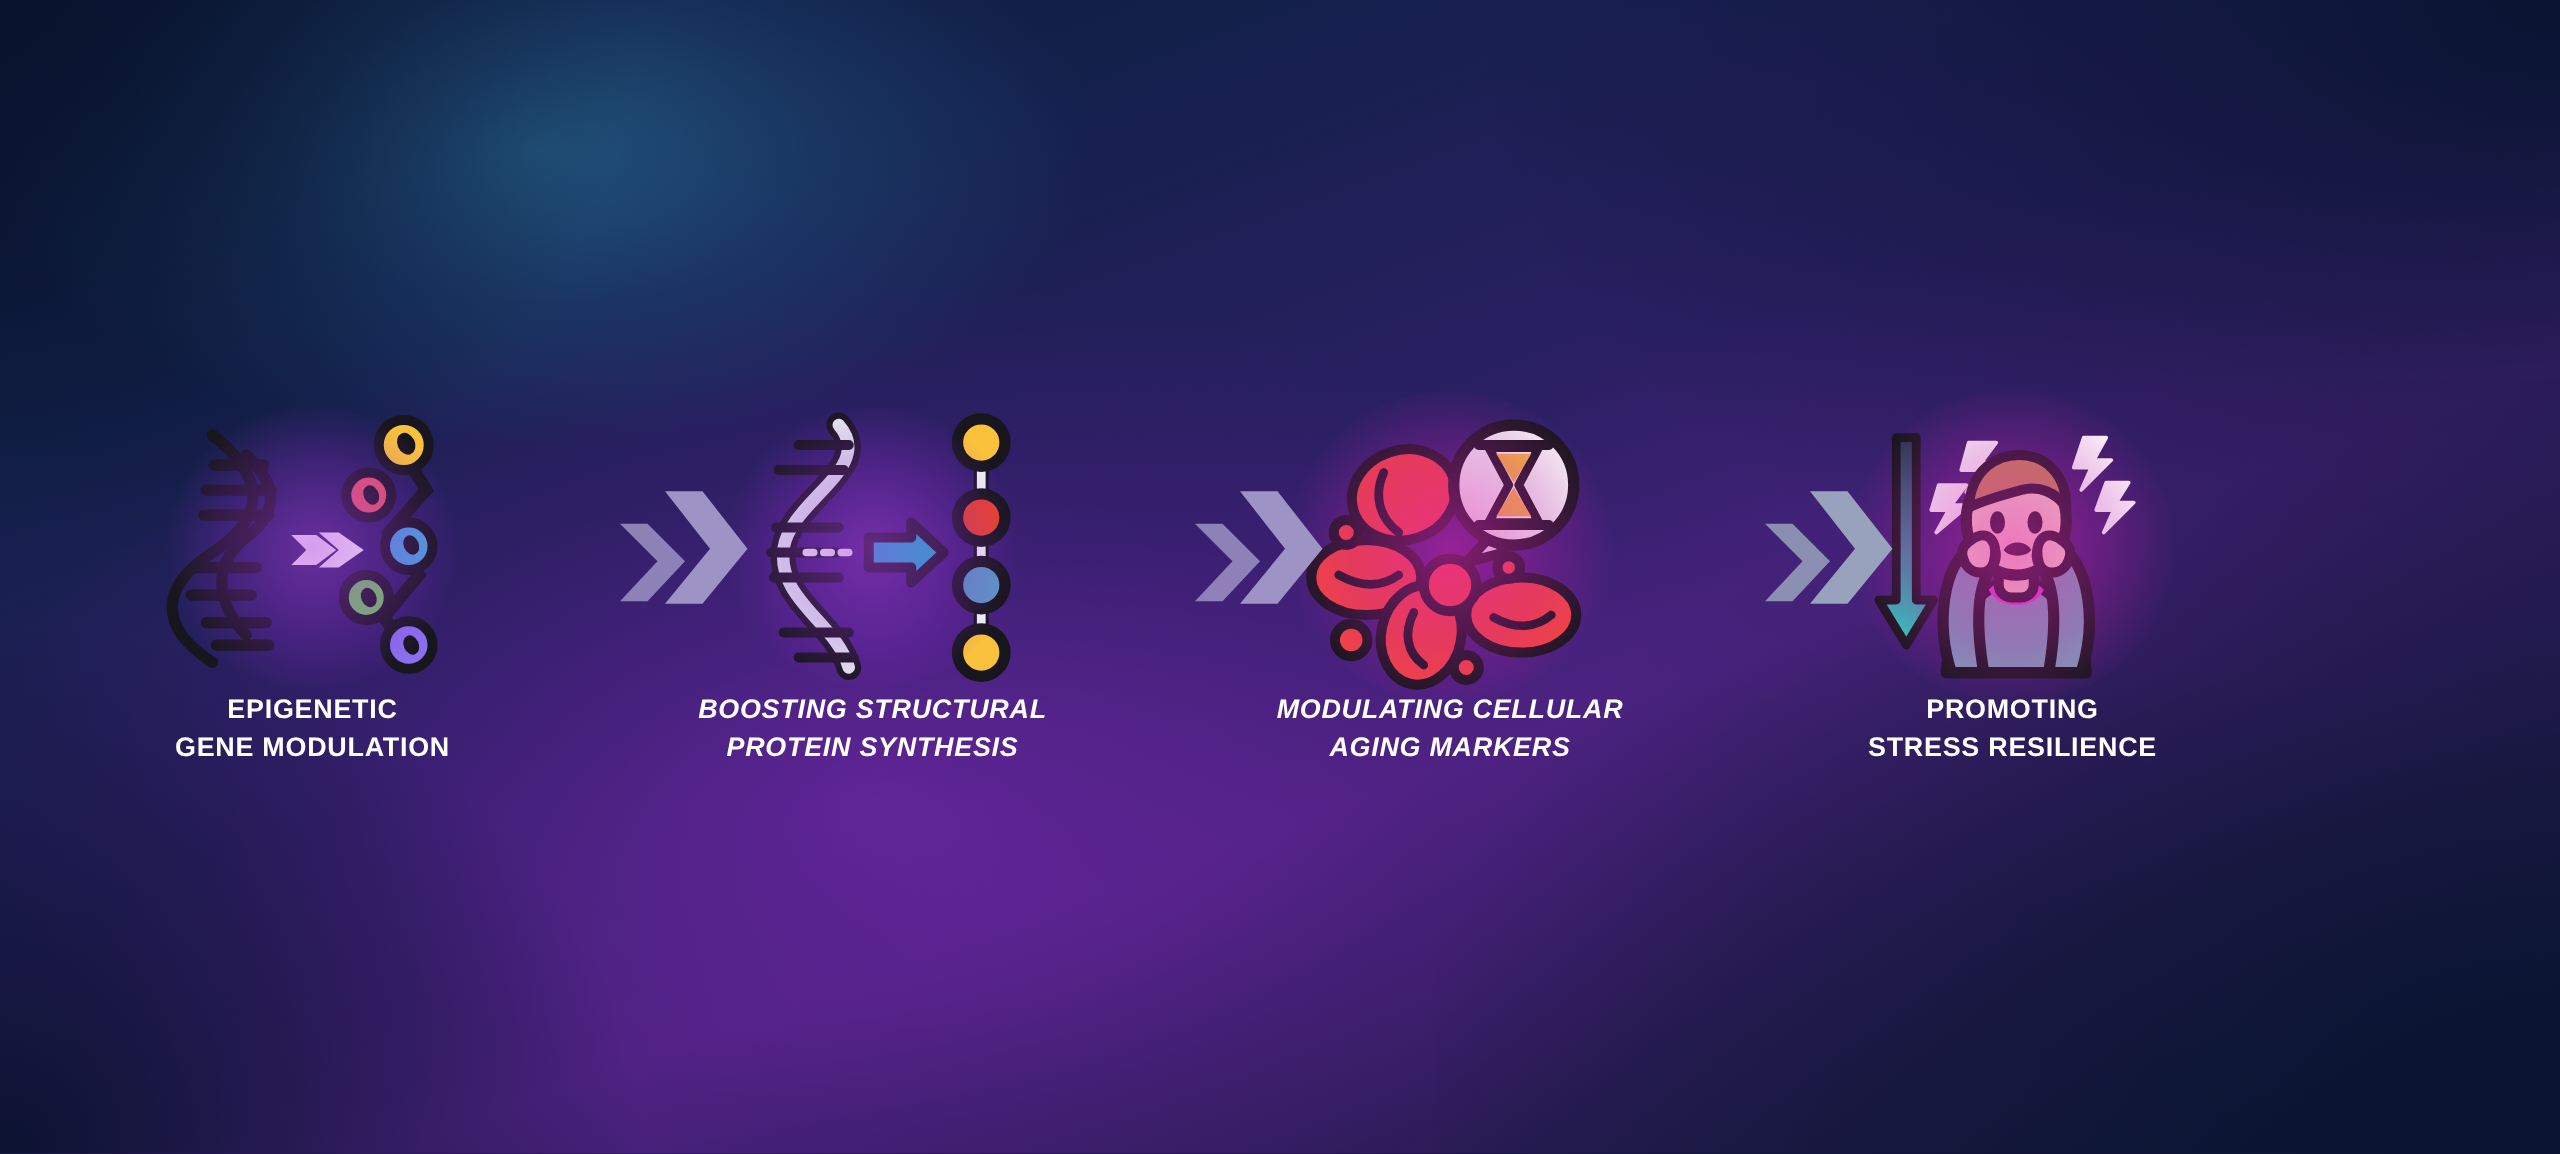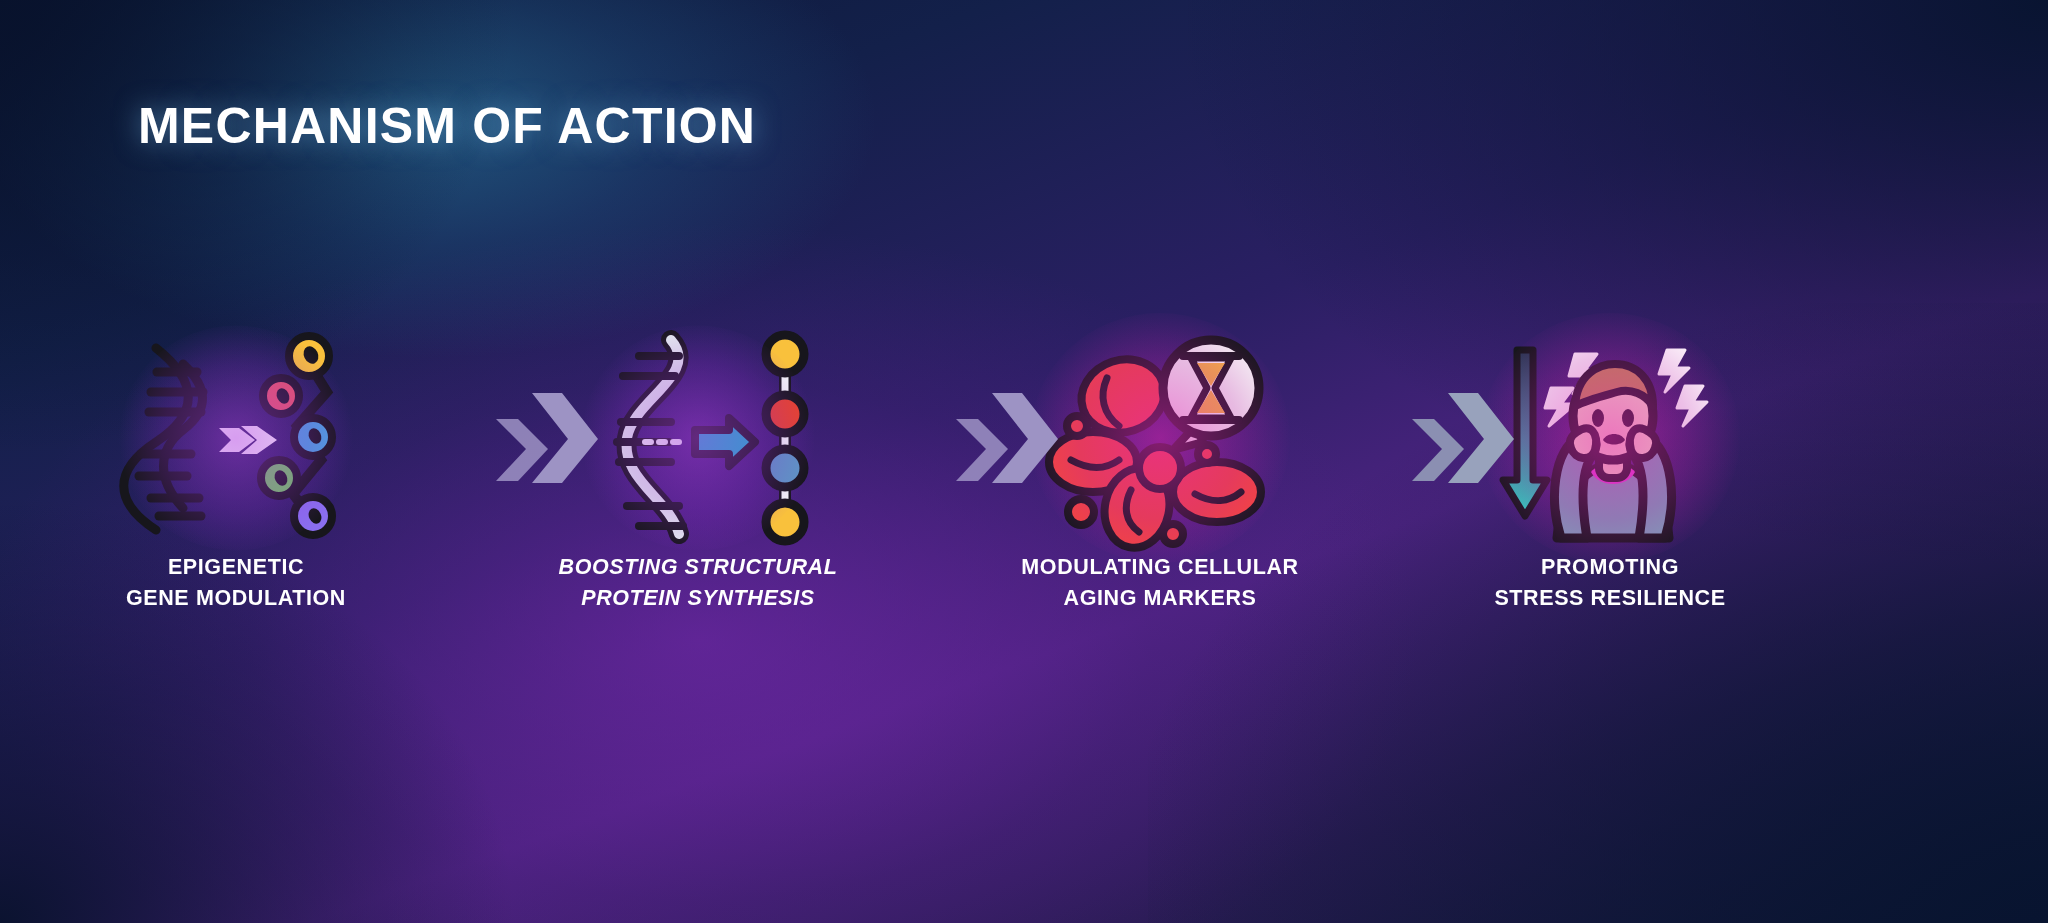--- a/index.html
+++ b/index.html
@@ -81,23 +81,23 @@
     width: 440px;
     text-align: center;
     color: #ffffff;
     font-size: 21.5px;
     font-weight: 700;
     letter-spacing: 0.6px;
     line-height: 31px;
     white-space: pre-line;
   }
 
-  .step-1 { left: 86px; }
+  .step-1 { left: 100px; }
   .step-2 { left: 548px; font-style: italic; }
-  .step-3 { left: 1010px; }
+  .step-3 { left: 1010px; font-style: italic; }
   .step-4 { left: 1460px; }
 
   
   .icon-glow {
     position: absolute;
     left: 50%;
     top: 50%;
     transform: translate(-50%,-50%);
     border-radius: 50%;
     pointer-events: none;
@@ -123,21 +123,20 @@
 </head>
 <body>
 
 <div id="stage">
 
   <div class="vignette v-tl"></div>
   <div class="vignette v-tr"></div>
   <div class="vignette v-bl"></div>
   <div class="vignette v-br"></div>
 
-  <div id="title">MECHANISM OF ACTION</div>
 
   <div id="steps">
 
     <div class="step step-1">
       <div class="step-icon">
         <div class="icon-glow glow-violet"></div>
         <svg width="230" height="215" viewBox="0 0 230 215">
 
           <g fill="none" stroke="#17161c" stroke-width="9" stroke-linecap="round">
             <path d="M35 18 C 78 52, 78 84, 35 112 C -8 140, -8 172, 35 200"></path>

